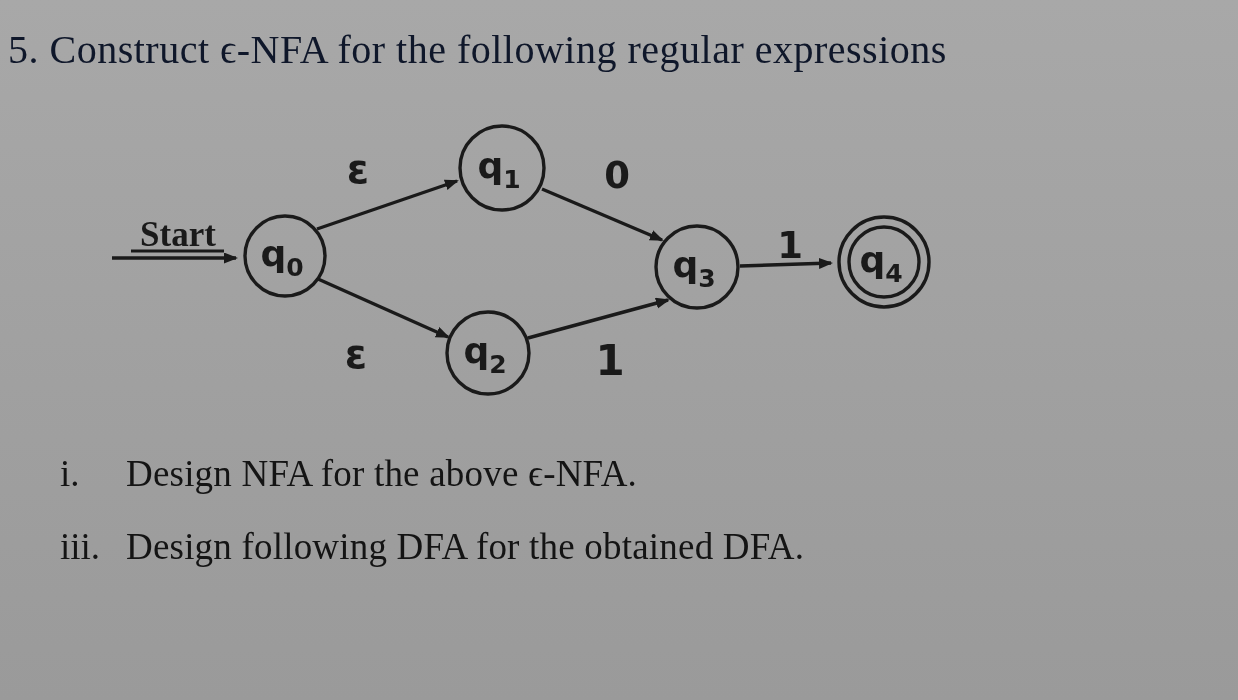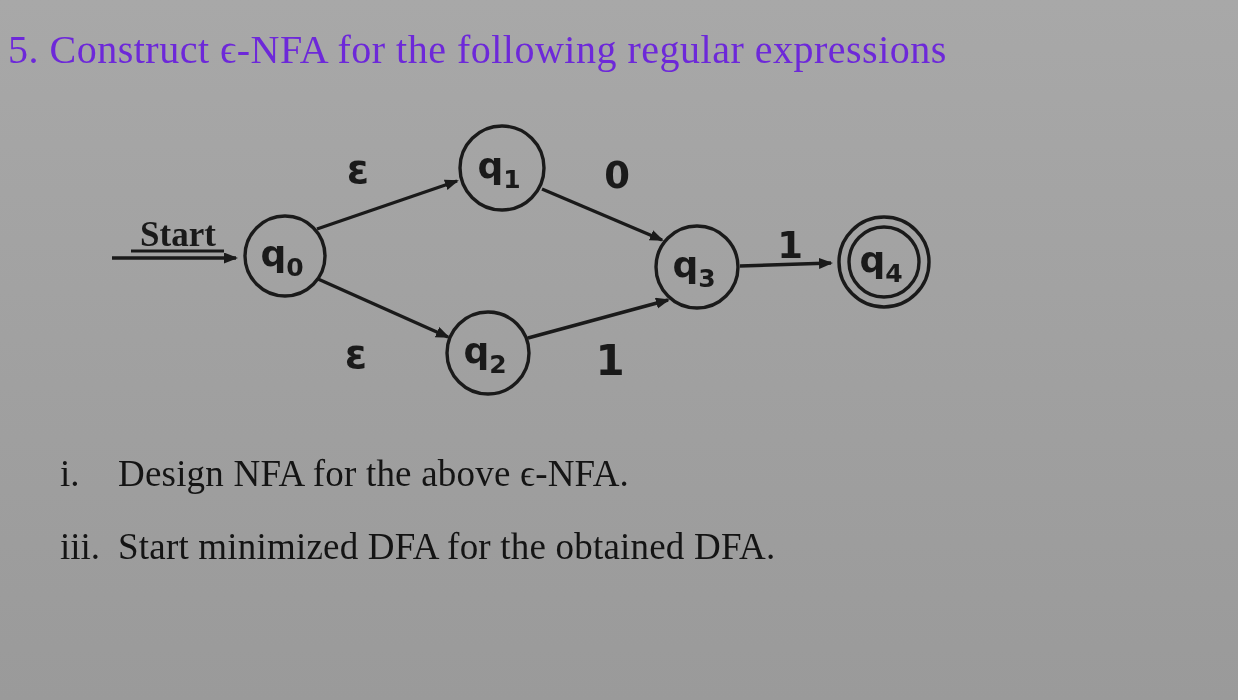--- a/index.html
+++ b/index.html
@@ -12,21 +12,21 @@
     overflow: hidden;
     position: relative;
     background: linear-gradient(180deg, #a8a8a8 0%, #a0a0a0 55%, #9a9a9a 100%);
     font-family: "Liberation Serif", "DejaVu Serif", serif;
   }
   .page-title {
     position: absolute;
     left: 8px;
     top: 26px;
     font-size: 40px;
-    color: #6d28d9;
+    color: #0f172a;
     letter-spacing: 0.5px;
     white-space: nowrap;
   }
   svg.diagram-layer {
     position: absolute;
     left: 0;
     top: 0;
   }
   .questions {
     position: absolute;
@@ -38,20 +38,21 @@
   .question-row {
     display: flex;
     margin-bottom: 30px;
     white-space: nowrap;
   }
   .question-num {
     min-width: 58px;
   }
   .q-text {
     letter-spacing: 0.2px;
+    margin-left: 8px;
   }
 </style>
 </head>
 <body>
 
 <div class="page-title">5.  Construct ϵ-NFA for the following regular expressions</div>
 
 <svg class="diagram-layer" width="1238" height="700" viewBox="0 0 1238 700">
   <defs>
     <marker id="arrowhead" markerUnits="userSpaceOnUse" markerWidth="16" markerHeight="12" refX="12" refY="5.5" orient="auto">
@@ -97,15 +98,15 @@
   </g>
 </svg>
 
 <div class="questions">
   <div class="question-row">
     <span class="question-num">i.</span>
     <span class="q-text">Design NFA for the above ϵ-NFA.</span>
   </div>
   <div class="question-row">
     <span class="question-num">iii.</span>
-    <span class="q-text">Start minimized DFA for the obtained DFA.</span>
+    <span class="q-text">Design following DFA for the obtained DFA.</span>
   </div>
 </div>
 
 </body></html>

